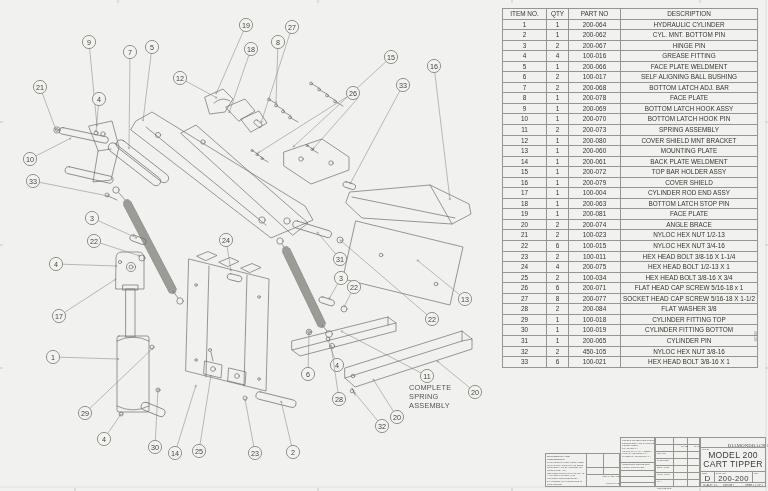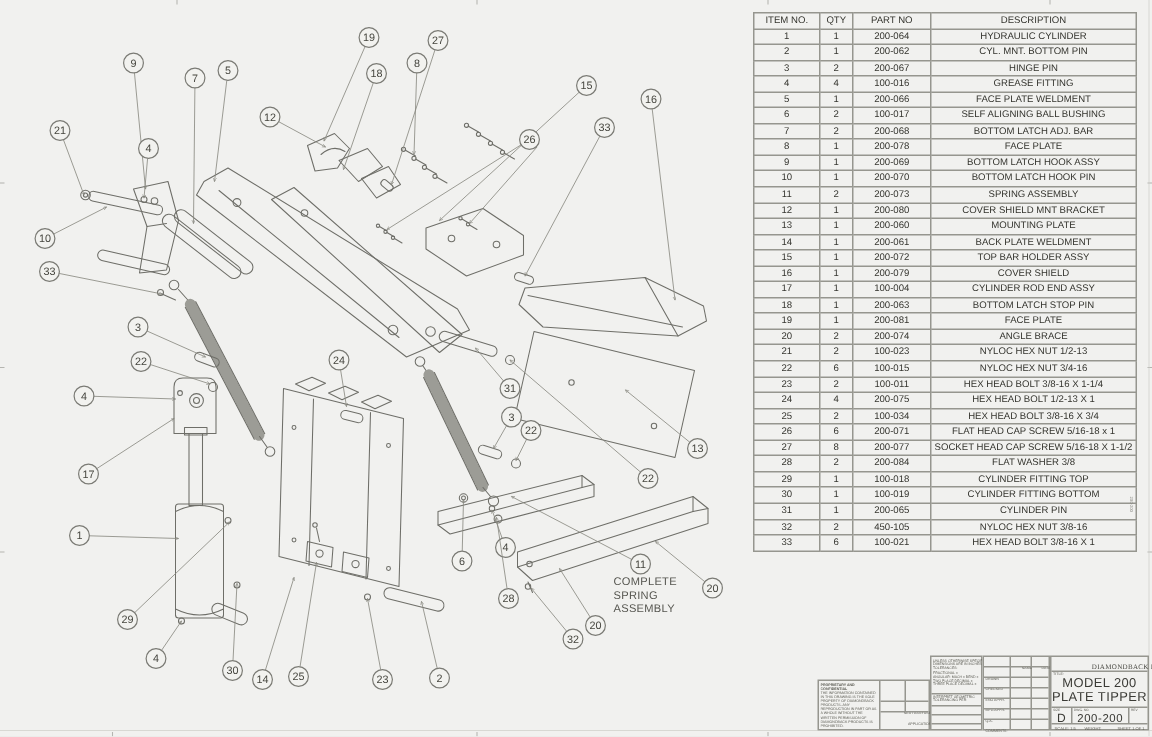--- a/index.html
+++ b/index.html
@@ -652,21 +652,21 @@
     </div>
 
     <div class="box" style="left:155px;top:0;width:66px;height:50px;">
       <div style="height:9px;border-bottom:0.5px solid #96968f;text-align:center;line-height:9px;overflow:visible;">
         <span style="display:inline-block;font-family:'Liberation Serif',serif;font-size:8.5px;letter-spacing:.4px;color:#4a4a44;transform:scale(.55);transform-origin:center center;white-space:nowrap;">DIAMONDBACK PRODUCTS</span>
       </div>
       <div style="position:relative;height:22.5px;border-bottom:0.5px solid #96968f;">
         <span class="tiny" style="position:absolute;left:1px;top:0;transform:scale(.3);">TITLE:</span>
         <div style="text-align:center;font-size:8.6px;color:#3b3b36;padding-top:3px;line-height:9.4px;letter-spacing:.3px;">
           <div>MODEL 200</div>
-          <div>PLATE TIPPER</div>
+          <div>CART TIPPER</div>
         </div>
       </div>
       <div style="position:relative;height:10px;border-bottom:0.5px solid #96968f;display:flex;">
         <div style="width:13px;position:relative;border-right:0.5px solid #96968f;">
           <span class="tiny" style="position:absolute;left:.5px;top:0;transform:scale(.27);">SIZE</span>
           <div style="text-align:center;font-size:8px;margin-top:2px;color:#3b3b36;">D</div>
         </div>
         <div style="flex:1;position:relative;border-right:0.5px solid #96968f;">
           <span class="tiny" style="position:absolute;left:1px;top:0;transform:scale(.27);">DWG. NO.</span>
           <div style="text-align:center;font-size:7.6px;margin-top:2.5px;color:#3b3b36;letter-spacing:.4px;">200-200</div>

